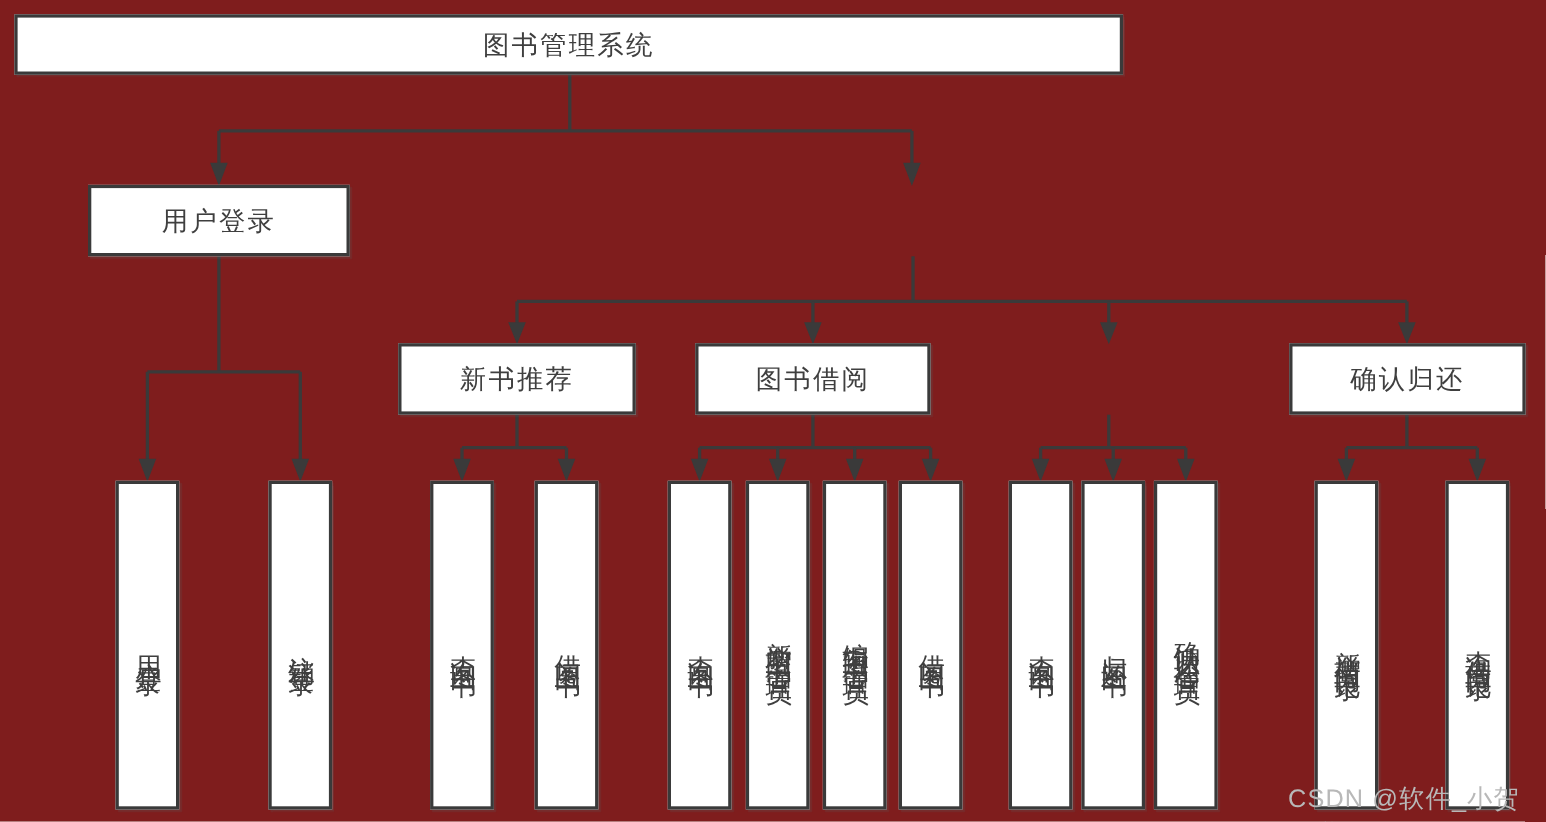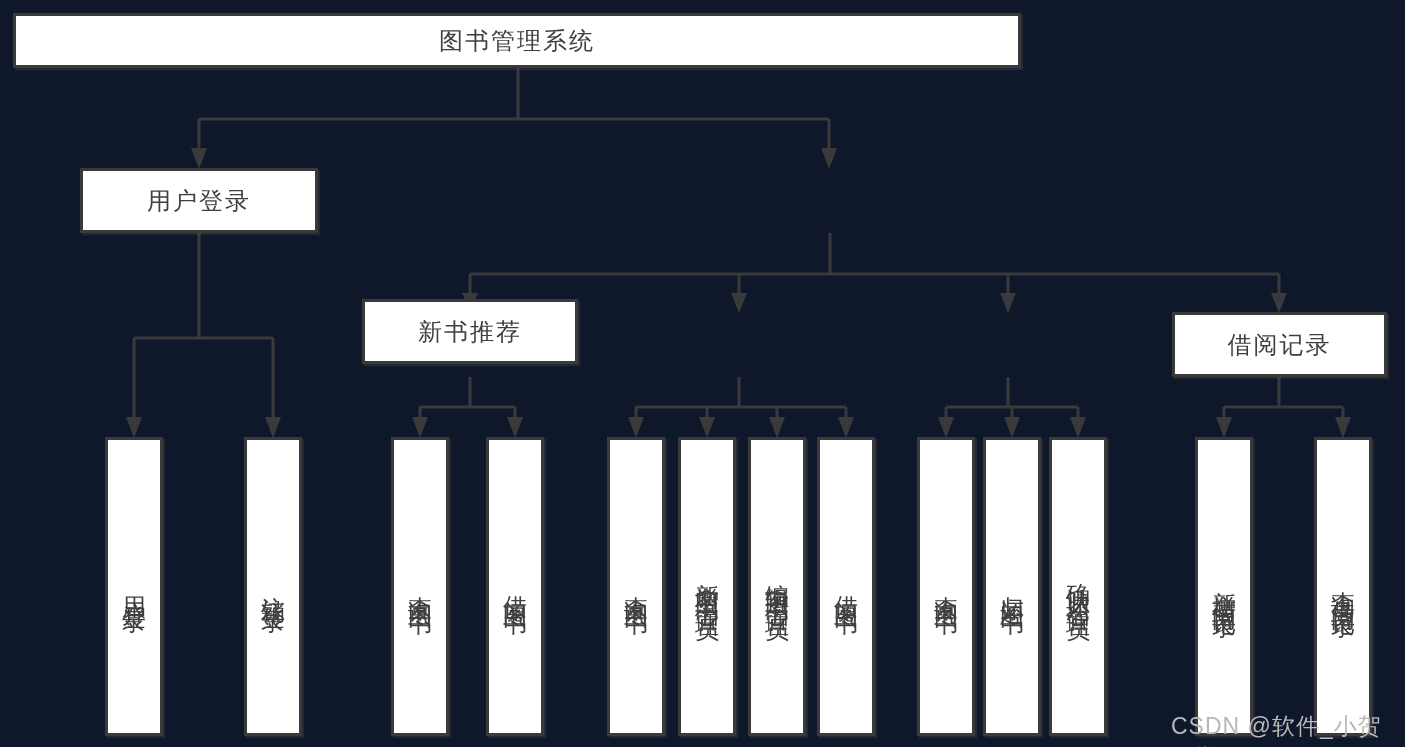--- a/index.html
+++ b/index.html
@@ -1,20 +1,20 @@
 <!DOCTYPE html>
 <html><head>
 <meta charset="utf-8">
 <style>
   html, body { margin: 0; padding: 0; background: #ffffff; }
   .canvas {
     position: relative;
     width: 1405px;
     height: 747px;
-    background: #0f172a;
+    background: #7f1d1d;
     font-family: "Liberation Sans", sans-serif;
     overflow: hidden;
   }
   .connectors {
     position: absolute;
     left: 0; top: 0;
     width: 1405px; height: 747px;
     pointer-events: none;
   }
   .node {
@@ -121,22 +121,23 @@
       <polygon points="1070,417 1086,417 1078,438"></polygon>
       <polygon points="1216,417 1232,417 1224,438"></polygon>
       <polygon points="1335,417 1351,417 1343,438"></polygon>
     </g>
   </svg>
 
   <div class="node" style="left:13px;top:13px;width:1008px;height:55px">图书管理系统</div>
 
   <div class="node" style="left:80px;top:168px;width:238px;height:65px">用户登录</div>
 
-  <div class="node" style="left:362px;top:299px;width:216px;height:65px">新书推荐</div>
-  <div class="node" style="left:1172px;top:312px;width:215px;height:65px">借阅记录</div>
+  <div class="node" style="left:362px;top:312px;width:216px;height:65px">新书推荐</div>
+  <div class="node" style="left:632px;top:312px;width:214px;height:65px">图书借阅</div>
+  <div class="node" style="left:1172px;top:312px;width:215px;height:65px">确认归还</div>
 
   <div class="node leaf" style="left:105px">用户登录</div>
   <div class="node leaf" style="left:244px">注销登录</div>
 
   <div class="node leaf" style="left:391px">查询图书</div>
   <div class="node leaf" style="left:486px">借阅图书</div>
 
   <div class="node leaf" style="left:607px">查询图书</div>
   <div class="node leaf" style="left:678px">新增图书（管理员）</div>
   <div class="node leaf" style="left:748px">编辑图书（管理员）</div>

